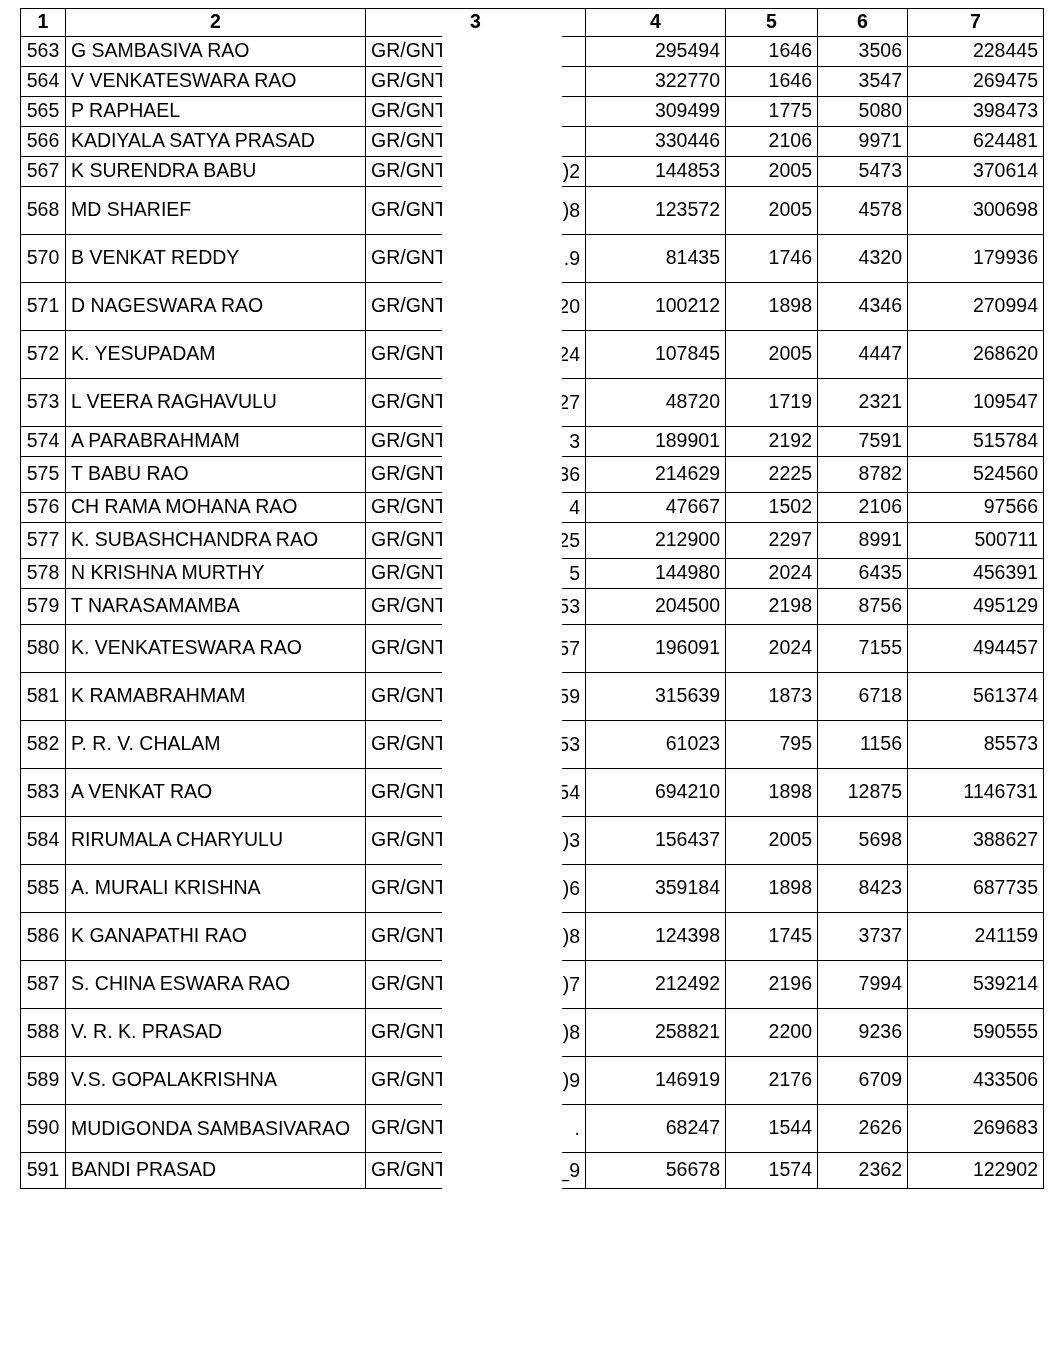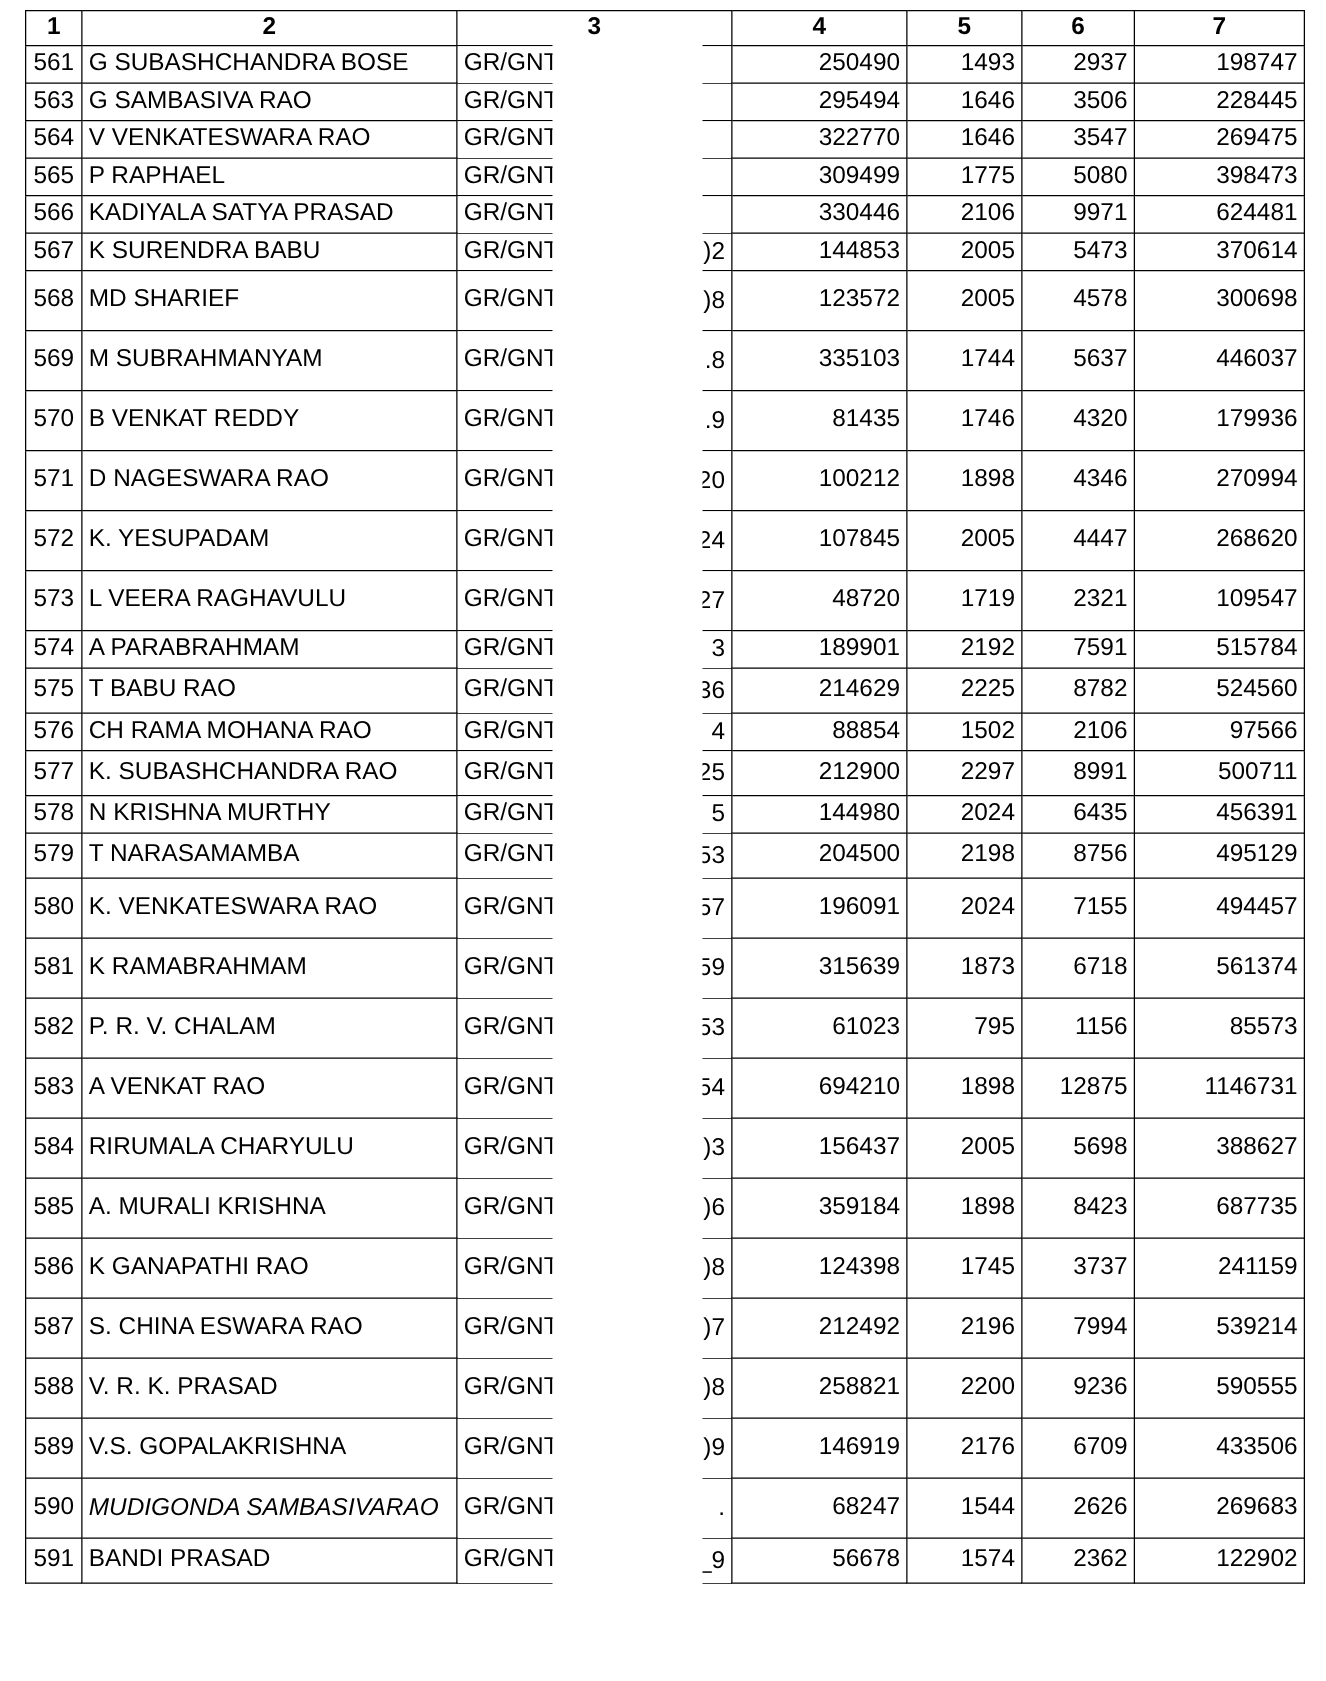--- a/index.html
+++ b/index.html
@@ -80,21 +80,20 @@
     transform: translateY(-50%);
     white-space: nowrap;
   }
 
   
   .col-name.two-line {
     white-space: normal;
     line-height: 1.1;
     padding-top: 1px;
     padding-bottom: 1px;
-    font-style: italic;
   }
 
   
   tr.h-short td { height: 24px; }
   tr.h-tall  td { height: 42px; }
   tr.h-mid   td { height: 30px; }
 
   
   .occlusion {
     position: absolute;
@@ -138,29 +137,20 @@
         <th>2</th>
         <th>3</th>
         <th>4</th>
         <th>5</th>
         <th>6</th>
         <th>7</th>
       </tr>
     </thead>
     <tbody id="table-body">
         <tr class="h-short">
-          <td class="col-sno">561</td>
-          <td class="col-name">G SUBASHCHANDRA BOSE</td>
-          <td class="col-addr"><span class="addr-prefix">GR/GNT</span></td>
-          <td class="col-num">250490</td>
-          <td class="col-num">1493</td>
-          <td class="col-num">2937</td>
-          <td class="col-num">198747</td>
-        </tr>
-        <tr class="h-short">
           <td class="col-sno">563</td>
           <td class="col-name">G SAMBASIVA RAO</td>
           <td class="col-addr"><span class="addr-prefix">GR/GNT</span></td>
           <td class="col-num">295494</td>
           <td class="col-num">1646</td>
           <td class="col-num">3506</td>
           <td class="col-num">228445</td>
         </tr>
         <tr class="h-short">
           <td class="col-sno">564</td>
@@ -199,29 +189,20 @@
           <td class="col-num">370614</td>
         </tr>
         <tr class="h-tall">
           <td class="col-sno">568</td>
           <td class="col-name">MD SHARIEF</td>
           <td class="col-addr"><span class="addr-prefix">GR/GNT</span><span class="addr-tail">)8</span></td>
           <td class="col-num">123572</td>
           <td class="col-num">2005</td>
           <td class="col-num">4578</td>
           <td class="col-num">300698</td>
-        </tr>
-        <tr class="h-tall">
-          <td class="col-sno">569</td>
-          <td class="col-name">M SUBRAHMANYAM</td>
-          <td class="col-addr"><span class="addr-prefix">GR/GNT</span><span class="addr-tail">.8</span></td>
-          <td class="col-num">335103</td>
-          <td class="col-num">1744</td>
-          <td class="col-num">5637</td>
-          <td class="col-num">446037</td>
         </tr>
         <tr class="h-tall">
           <td class="col-sno">570</td>
           <td class="col-name">B VENKAT REDDY</td>
           <td class="col-addr"><span class="addr-prefix">GR/GNT</span><span class="addr-tail">.9</span></td>
           <td class="col-num">81435</td>
           <td class="col-num">1746</td>
           <td class="col-num">4320</td>
           <td class="col-num">179936</td>
         </tr>
@@ -267,21 +248,21 @@
           <td class="col-addr"><span class="addr-prefix">GR/GNT</span><span class="addr-tail">36</span></td>
           <td class="col-num">214629</td>
           <td class="col-num">2225</td>
           <td class="col-num">8782</td>
           <td class="col-num">524560</td>
         </tr>
         <tr class="h-short">
           <td class="col-sno">576</td>
           <td class="col-name">CH RAMA MOHANA RAO</td>
           <td class="col-addr"><span class="addr-prefix">GR/GNT</span><span class="addr-tail">4</span></td>
-          <td class="col-num">88854</td>
+          <td class="col-num">47667</td>
           <td class="col-num">1502</td>
           <td class="col-num">2106</td>
           <td class="col-num">97566</td>
         </tr>
         <tr class="h-mid">
           <td class="col-sno">577</td>
           <td class="col-name">K. SUBASHCHANDRA RAO</td>
           <td class="col-addr"><span class="addr-prefix">GR/GNT</span><span class="addr-tail">25</span></td>
           <td class="col-num">212900</td>
           <td class="col-num">2297</td>

